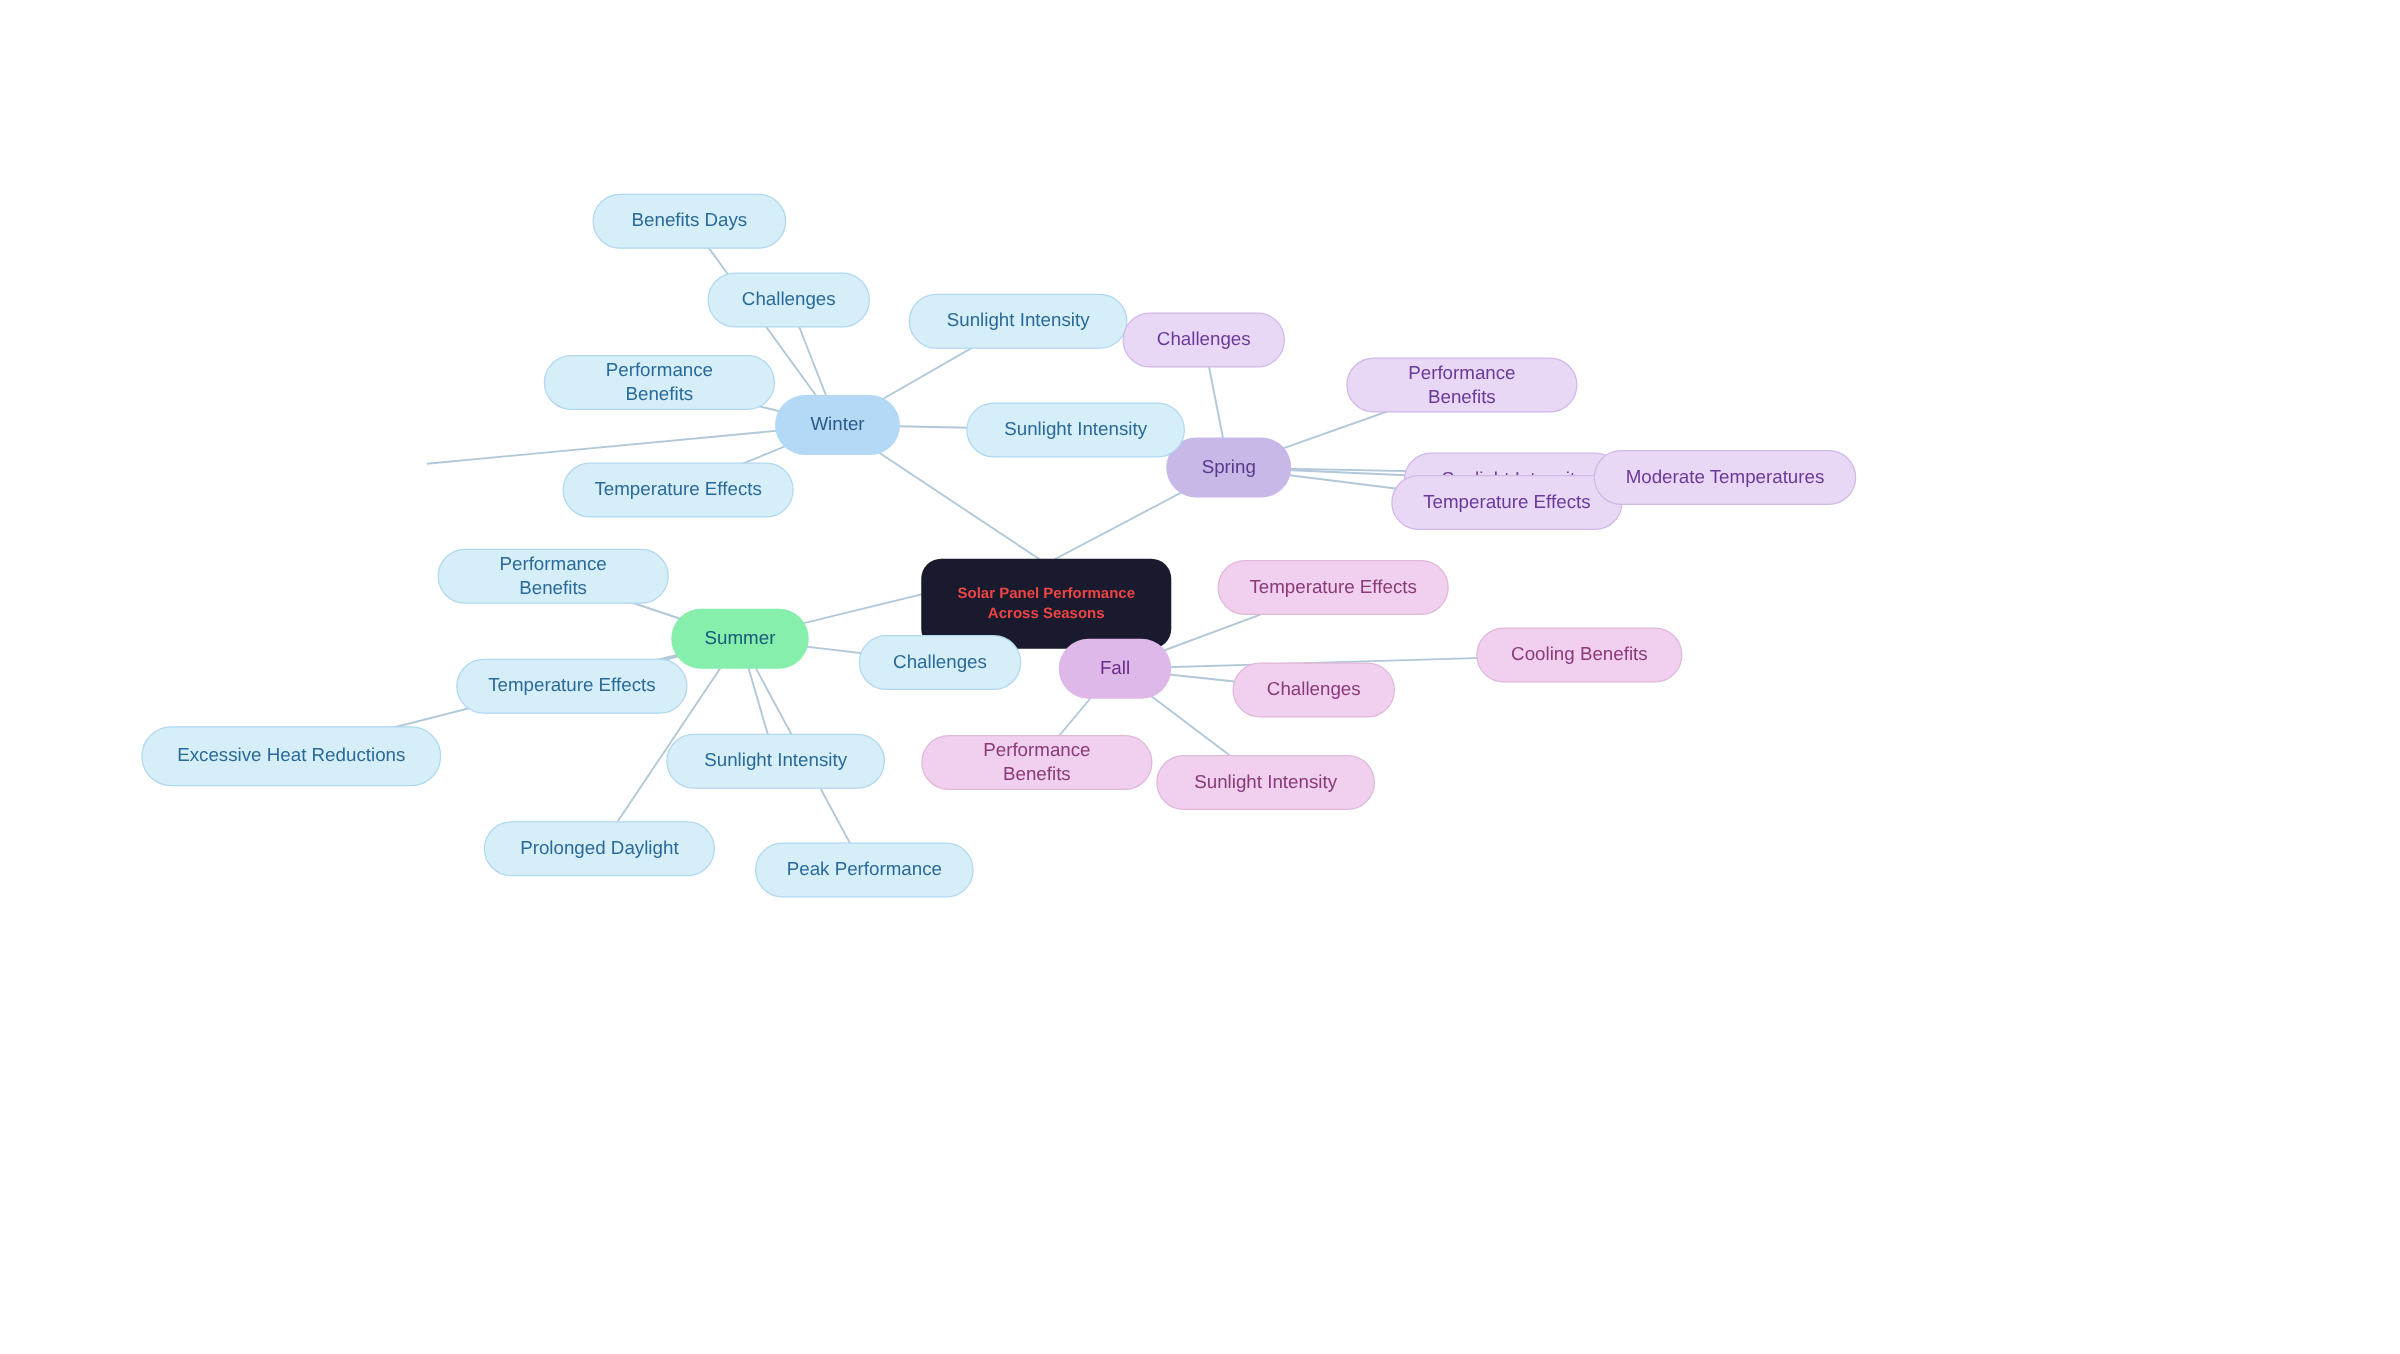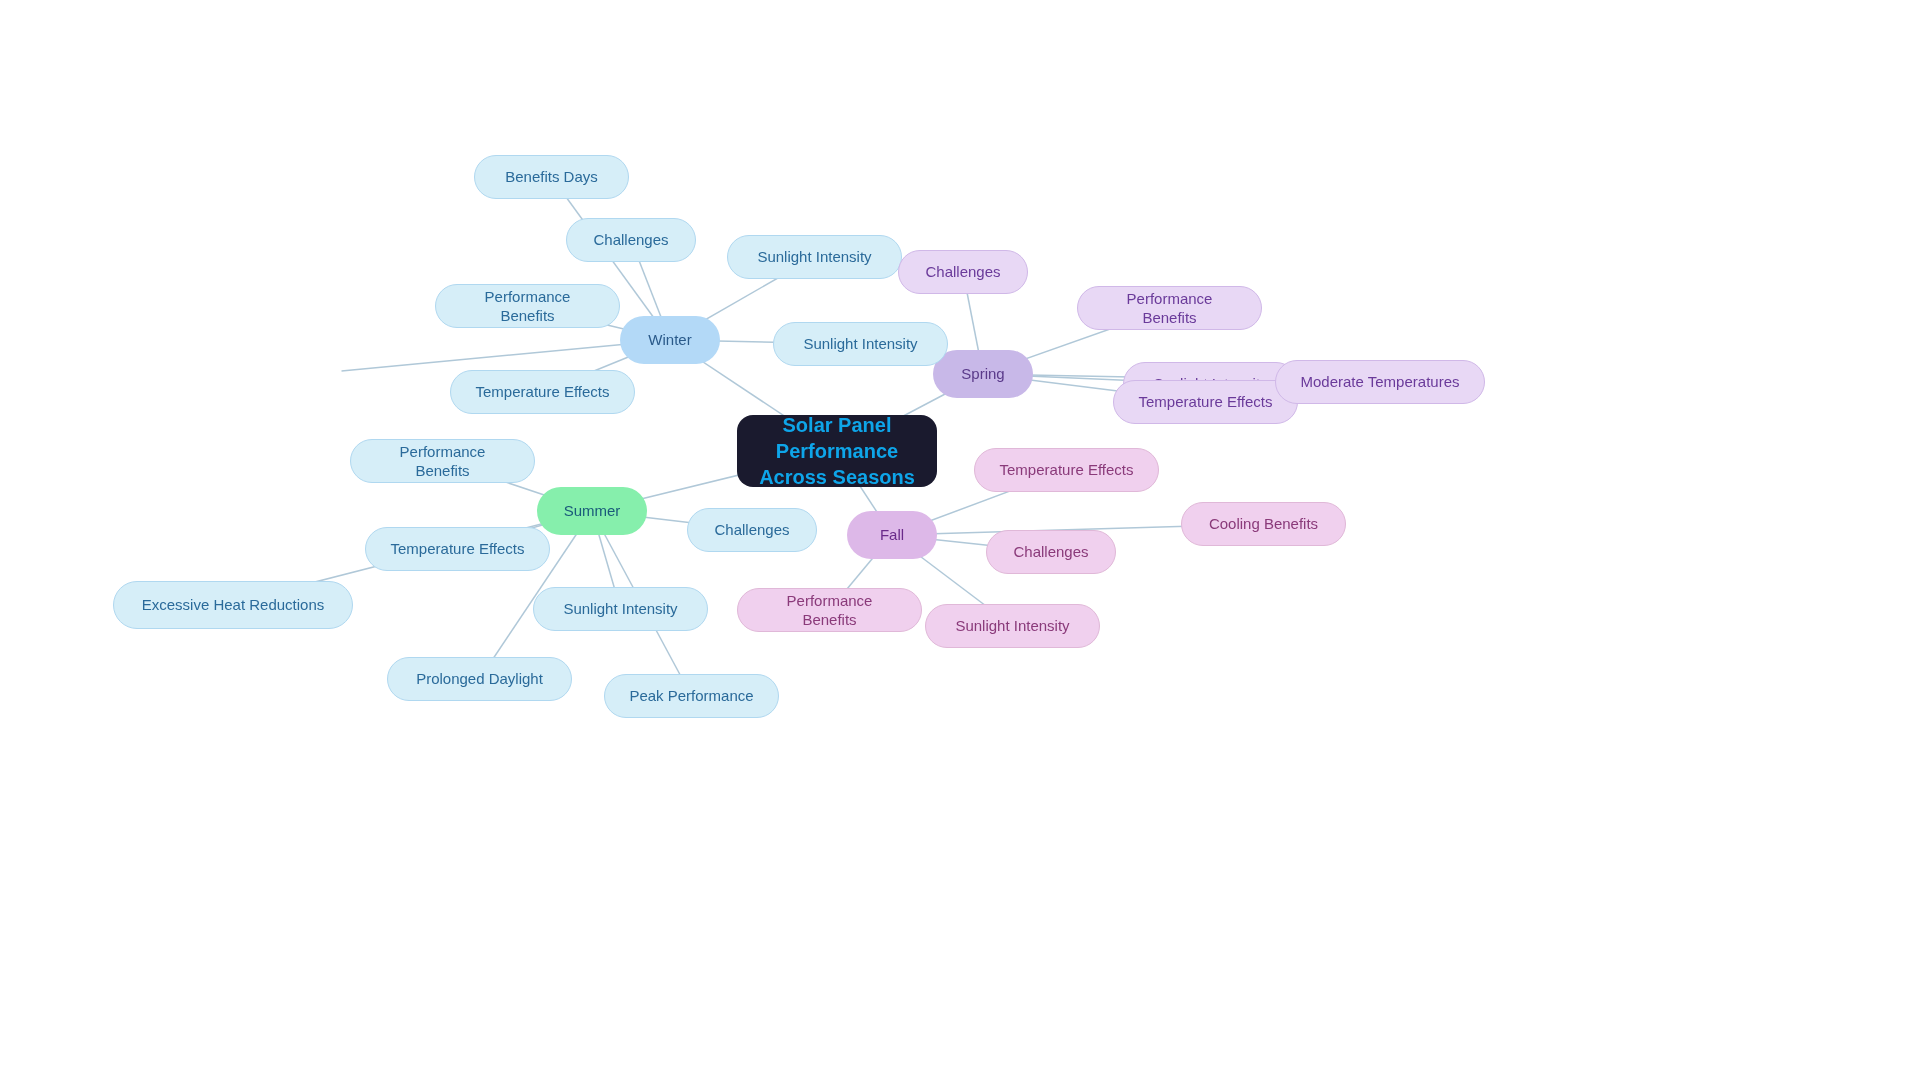--- a/index.html
+++ b/index.html
@@ -37,27 +37,28 @@
       font-size: 15px;
       font-weight: 500;
       z-index: 2;
       padding: 10px 20px;
       white-space: pre-line;
       line-height: 1.3;
     }
 
     .node-center {
       background: #1a1a2e;
-      color: #0ea5e9;
-      font-size: 20px;
+      color: #ef4444;
+      font-size: 12px;
       font-weight: 600;
       border-radius: 16px;
       width: 200px;
       height: 72px;
       padding: 8px 16px;
+      margin-top: 32px;
     }
 
     .node-season-winter {
       background: #b3d9f7;
       color: #2a5a8a;
       border: none;
     }
     .node-season-summer {
       background: #86efac;
       color: #1a5a7a;

